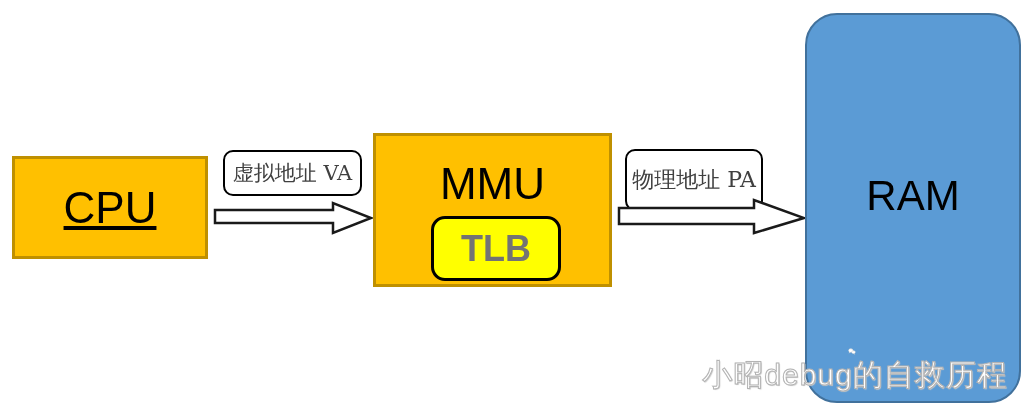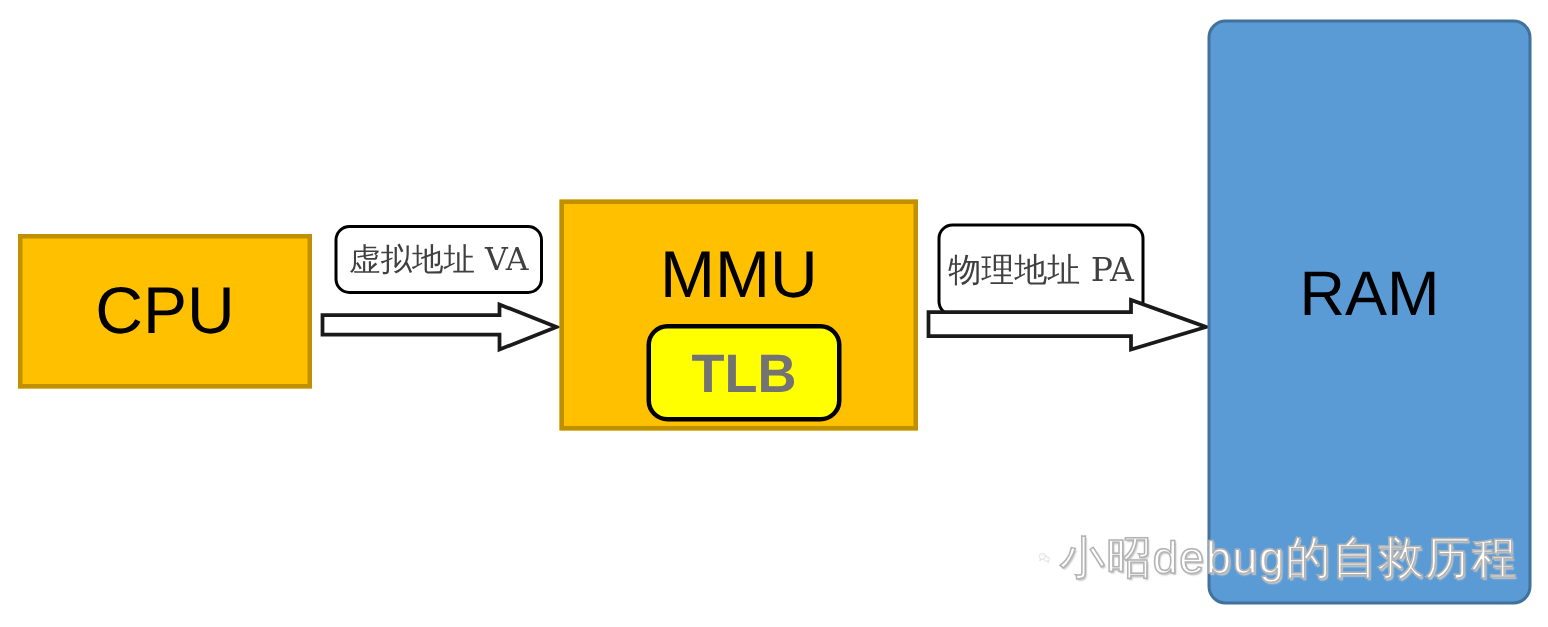--- a/index.html
+++ b/index.html
@@ -24,20 +24,21 @@
     box-sizing: border-box;
     display: flex;
     align-items: center;
     justify-content: center;
     color: #000;
   }
   .cpu-box {
     left: 12px; top: 156px;
     width: 196px; height: 103px;
     font-size: 44px;
+    text-decoration: underline;
   }
   .mmu-box {
     left: 373px; top: 133px;
     width: 239px; height: 154px;
     display: block;
   }
   .mmu-label {
     display: block;
     text-align: center;
     font-size: 44px;
@@ -57,21 +58,21 @@
     justify-content: center;
     font-size: 36px;
     font-weight: bold;
     color: #737373;
   }
   .ram-box {
     left: 805px; top: 13px;
     width: 216px; height: 390px;
     background: var(--ram-fill, #5B9BD5);
     border: 2.5px solid var(--ram-border, #41719C);
-    border-radius: 12px;
+    border-radius: 32px;
     box-sizing: border-box;
     display: flex;
     align-items: center;
     justify-content: center;
     padding-bottom: 24px;
     font-size: 42px;
     color: #000;
   }
 
   
@@ -100,20 +101,21 @@
 
   .arrow-svg { display: block; }
 
   
   .watermark {
     left: 692px; top: 348px;
     width: 320px; height: 48px;
     display: flex;
     align-items: center;
     z-index: 5;
+    flex-direction: column;
   }
   .watermark-text {
     margin-left: 6px;
     font-size: 30px;
     color: #ffffff;
     -webkit-text-stroke: 1px #b3b3b3;
     text-shadow: 0 0 1px #bdbdbd, 1px 1px 1px #c9c9c9;
     white-space: nowrap;
     letter-spacing: 1px;
   }

